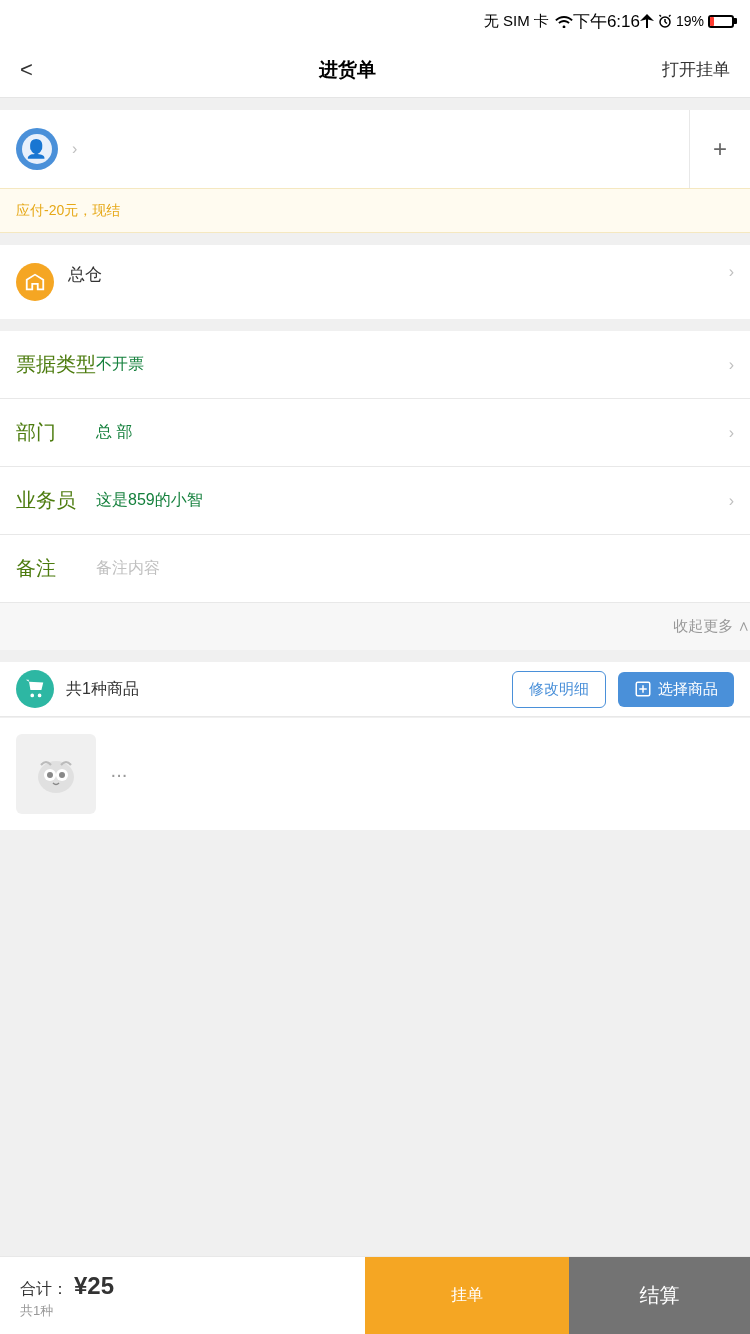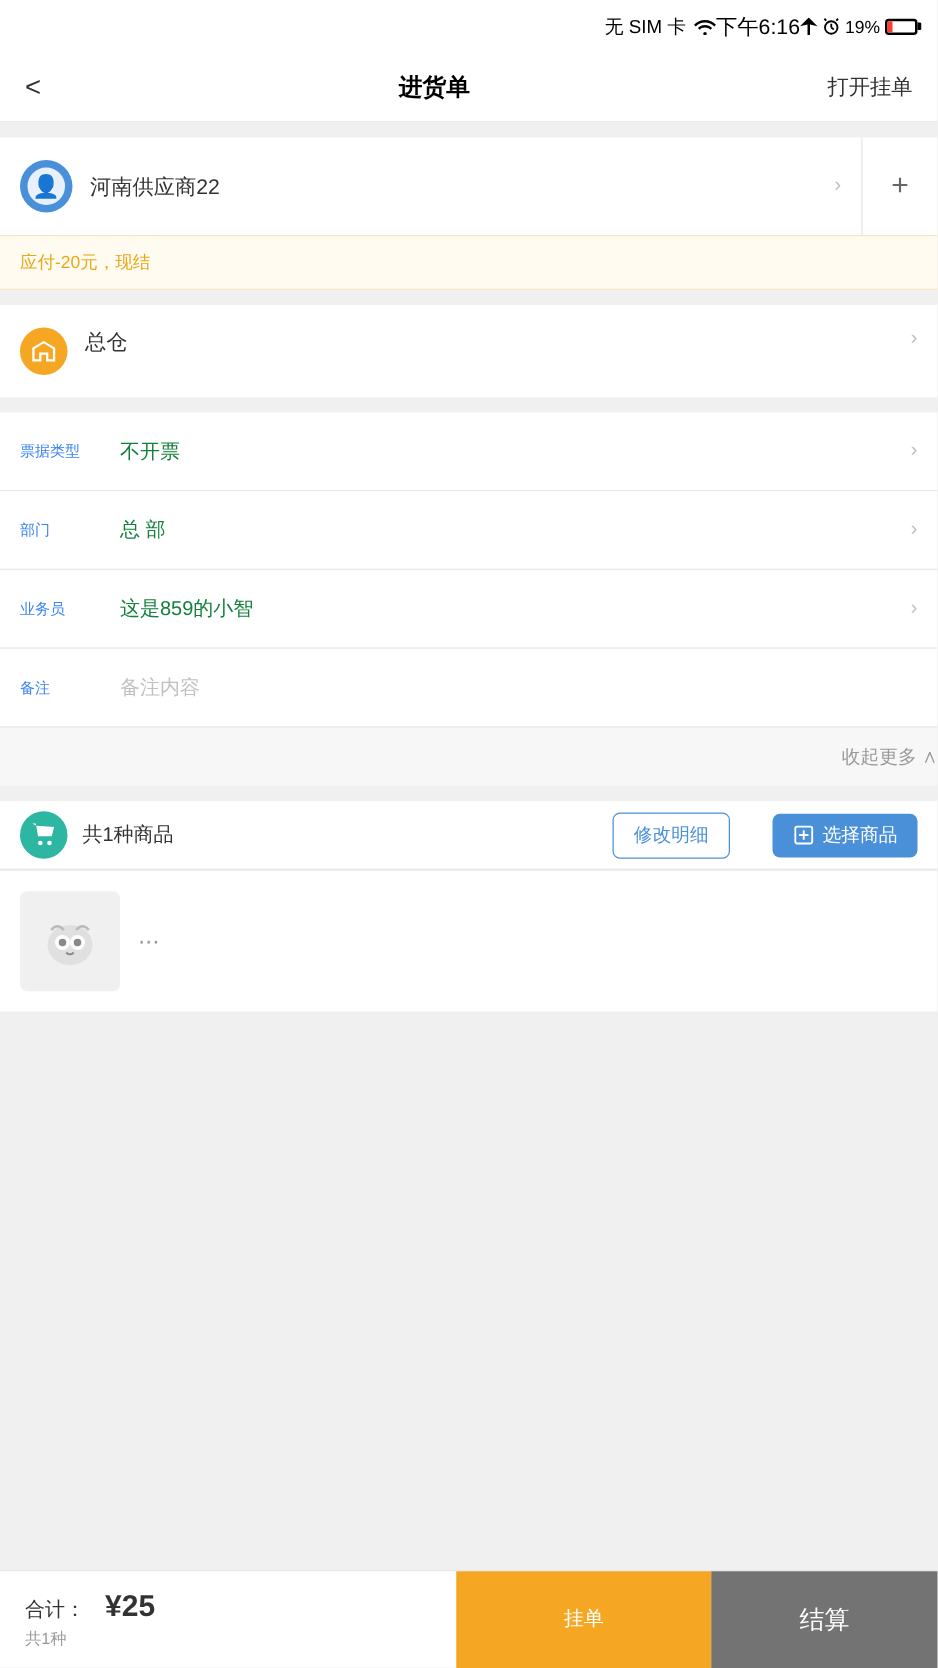--- a/index.html
+++ b/index.html
@@ -162,22 +162,22 @@
 
     
     .row-item {
       background: #fff;
       display: flex;
       align-items: center;
       padding: 20px 16px;
       min-height: 62px;
     }
     .row-label {
-      font-size: 12px;
-      color: #3b82f6;
+      font-size: 20px;
+      color: #4d7c0f;
       width: 80px;
       flex-shrink: 0;
     }
     .row-value {
       font-size: 16px;
       color: #15803d;
       flex: 1;
     }
     .row-value.placeholder {
       color: #c0c0c0;
@@ -257,21 +257,20 @@
       background: #4a90d9;
       color: #fff;
       font-size: 15px;
       padding: 8px 16px;
       border-radius: 6px;
       cursor: pointer;
       display: flex;
       align-items: center;
       gap: 6px;
       border: none;
-      margin-left: 22px;
     }
 
     
     .product-item {
       background: #fff;
       display: flex;
       align-items: center;
       padding: 16px;
       gap: 14px;
       margin-top: 1px;
@@ -325,21 +324,21 @@
     }
     .total-section {
       flex: 1;
       padding: 0 20px;
     }
     .total-label {
       font-size: 16px;
       color: #333;
       display: flex;
       align-items: baseline;
-      gap: 16px;
+      gap: 6px;
     }
     .total-amount {
       font-size: 24px;
       font-weight: bold;
       color: #333;
     }
     .total-count {
       font-size: 13px;
       color: #999;
       margin-top: 2px;
@@ -413,21 +412,20 @@
 
 <div class="section-gap"></div>
 
 <div class="supplier-section">
   <div class="supplier-main">
     <div class="supplier-avatar">
       <div class="supplier-avatar-inner">
         <span class="person-icon">👤</span>
       </div>
     </div>
-    <span class="supplier-name">河南供应商22</span>
     <span class="chevron">›</span>
   </div>
   <div class="supplier-add">
     <span class="add-icon">+</span>
   </div>
 </div>
 
 <div class="notice-banner">
   <span class="notice-text">应付-20元，现结</span>
 </div>

